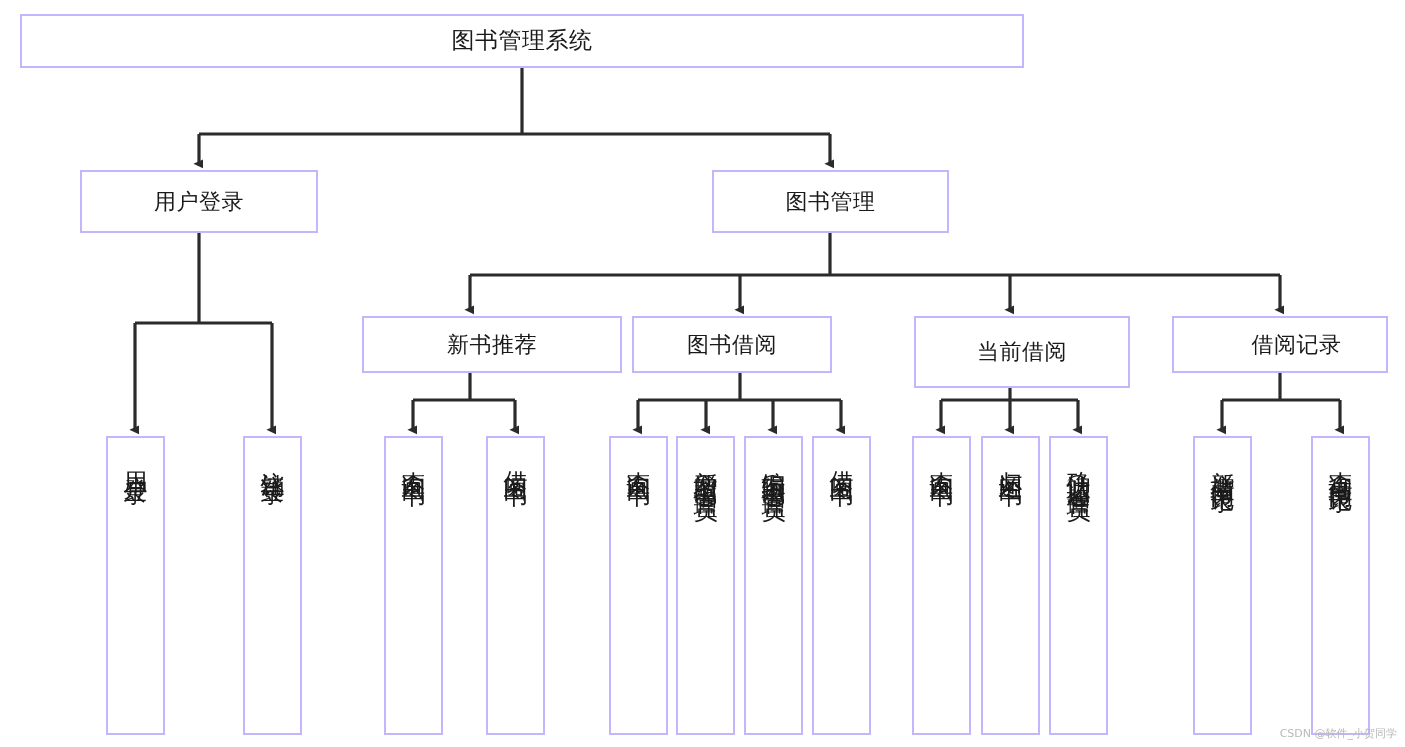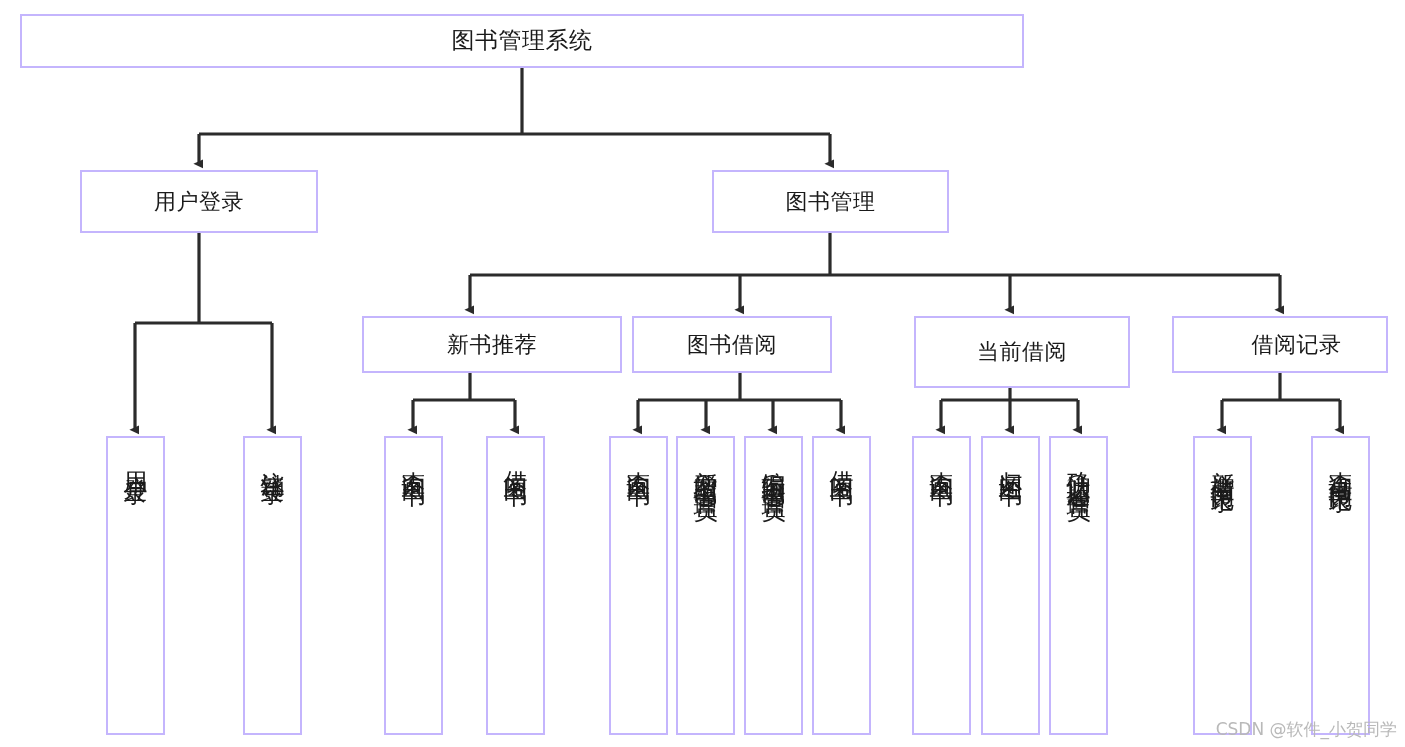--- a/index.html
+++ b/index.html
@@ -59,21 +59,21 @@
     text-orientation: upright;
     font-size: 24px;
     letter-spacing: 4px;
     line-height: 1;
     white-space: nowrap;
   }
   #watermark {
     position: absolute;
     right: 8px;
     bottom: 6px;
-    font-size: 17px;
+    font-size: 11px;
     color: #b9b9b9;
     z-index: 6;
     user-select: none;
     white-space: nowrap;
   }
 </style>
 </head>
 <body>
 
 <div id="diagram-root">

